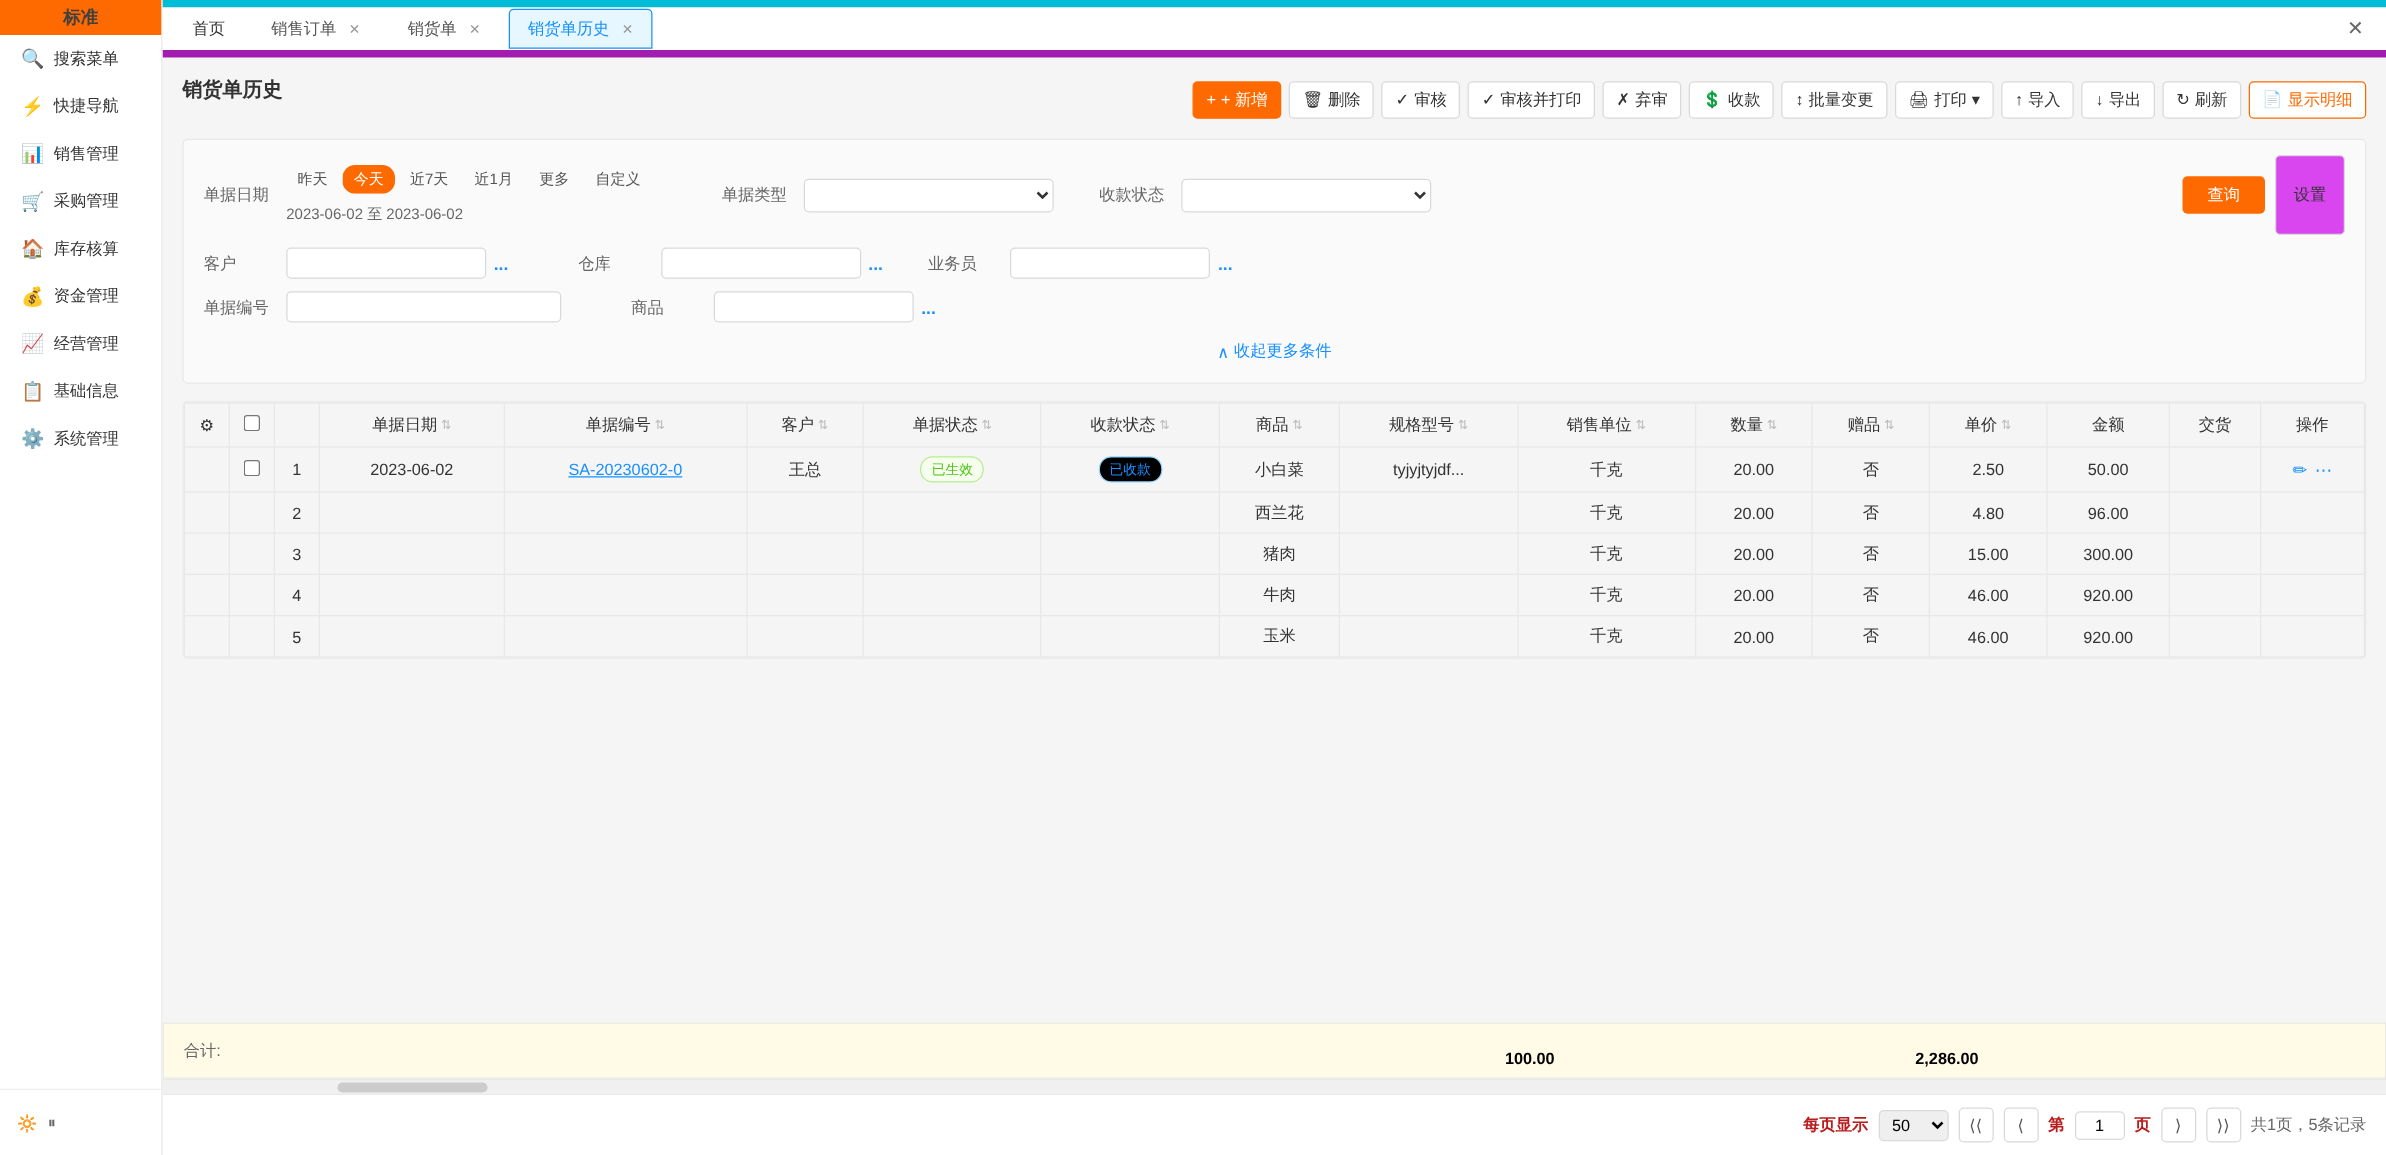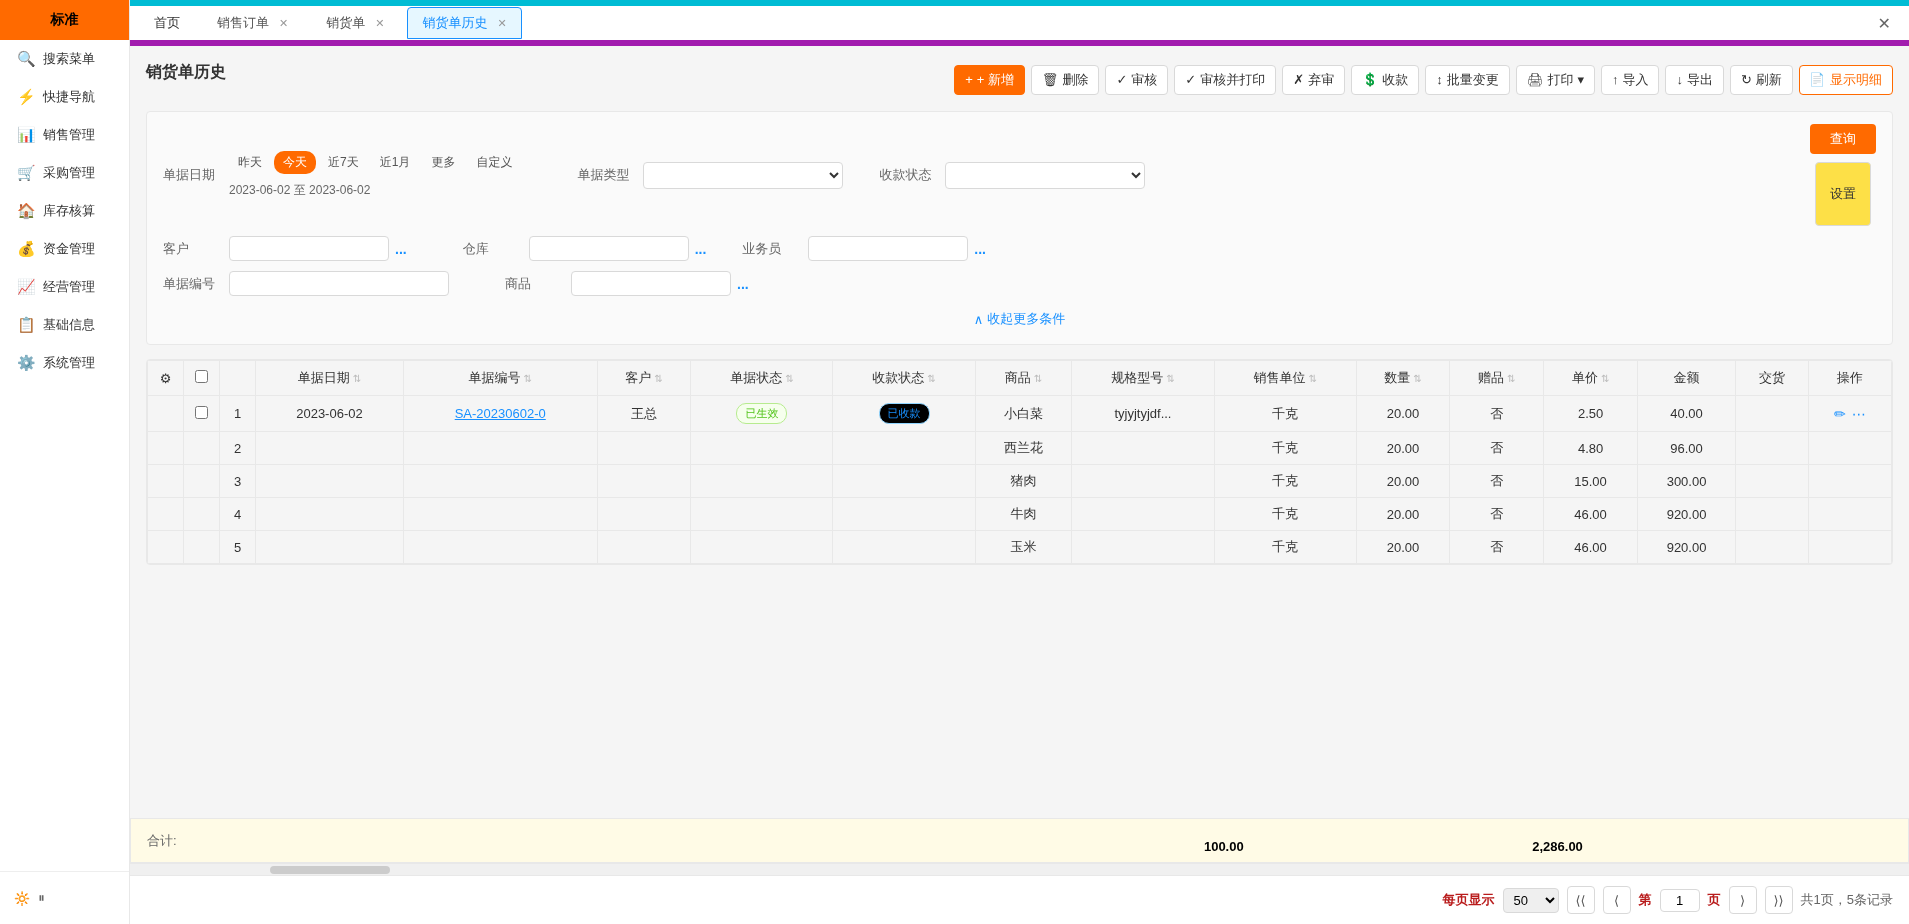--- a/index.html
+++ b/index.html
@@ -1,20 +1,20 @@
 <!DOCTYPE html>
 <html><head>
   <meta charset="utf-8">
   <style>
     * { box-sizing: border-box; margin: 0; padding: 0; font-family: "Microsoft YaHei", Arial, sans-serif; font-size: 13px; }
     body { display: flex; height: 924px; overflow: hidden; background: #f5f5f5; }
 
     
     .sidebar { width: 130px; background: #fff; border-right: 1px solid #e8e8e8; display: flex; flex-direction: column; flex-shrink: 0; }
-    .sidebar-logo { height: 40px; background: #ff6a00; display: flex; align-items: center; justify-content: center; color: #000000; font-weight: bold; font-size: 14px; }
+    .sidebar-logo { height: 28px; background: #ff6a00; display: flex; align-items: center; justify-content: center; color: #404040; font-weight: bold; font-size: 14px; }
     .sidebar-item { display: flex; align-items: center; padding: 10px 14px; cursor: pointer; color: #333; gap: 8px; border-left: 3px solid transparent; }
     .sidebar-item .icon { font-size: 15px; width: 18px; text-align: center; }
     .sidebar-bottom { margin-top: auto; padding: 10px 0; border-top: 1px solid #eee; }
     .sidebar-bottom-item { display: flex; align-items: center; padding: 8px 14px; cursor: pointer; color: #666; gap: 8px; }
 
     
     .main { flex: 1; display: flex; flex-direction: column; overflow: hidden; }
 
     
     .tab-bar { display: flex; align-items: center; background: #fff; border-bottom: 6px solid #a21caf; height: 40px; padding: 0 10px; gap: 8px; text-align: center; }
@@ -46,21 +46,21 @@
     .date-btn.active { background: #ff6a00; color: #fff; border-radius: 10px; }
     .date-range { font-size: 12px; color: #666; margin-top: 4px; }
 
     
     .collapse-row { display: flex; justify-content: center; }
     .collapse-btn { display: inline-flex; align-items: center; gap: 4px; color: #1890ff; cursor: pointer; font-size: 12px; padding: 4px 12px; }
 
     
     .query-actions { display: flex; gap: 8px; align-items: center; }
     .btn-query { background: #ff6a00; border: none; color: #fff; padding: 6px 20px; border-radius: 4px; cursor: pointer; font-size: 13px; }
-    .btn-settings { background: #fde047; border: 1px solid #d9d9d9; color: #333; padding: 22px 14px; border-radius: 4px; cursor: pointer; font-size: 13px; }
+    .btn-settings { background: #d946ef; border: 1px solid #d9d9d9; color: #333; padding: 22px 14px; border-radius: 4px; cursor: pointer; font-size: 13px; }
 
     
     .data-table { width: 100%; border-collapse: collapse; font-size: 12px; }
     .data-table th { background: #f5f5f5; border: 1px solid #e8e8e8; padding: 8px 6px; text-align: center; color: #333; font-weight: normal; white-space: nowrap; }
     .data-table td { border: 1px solid #e8e8e8; padding: 7px 6px; text-align: center; color: #333; }
     .data-table .col-sort { display: inline-flex; align-items: center; gap: 3px; cursor: pointer; }
     .sort-icon { color: #bbb; font-size: 10px; }
 
     
     .badge { display: inline-block; padding: 2px 8px; border-radius: 10px; font-size: 11px; }
@@ -268,21 +268,21 @@
             </select>
           </div>
 
           <div class="filter-item" style="margin-left:20px;">
             <span class="filter-label">收款状态</span>
             <select class="filter-select">
               <option value=""></option>
             </select>
           </div>
 
-          <div class="query-actions" style="margin-left:auto;flex-direction:column;">
+          <div class="query-actions" style="margin-left:auto;">
             <button class="btn-query">查询</button>
             <button class="btn-settings">设置</button>
           </div>
         </div>
 
         <div class="filter-row">
           <div class="filter-item">
             <span class="filter-label">客户</span>
             <input class="filter-input" type="text" style="">
             <span class="filter-dot">...</span>
@@ -352,21 +352,21 @@
               <td><span class="link">SA-20230602-0</span></td>
               <td>王总</td>
               <td><span class="badge badge-green">已生效</span></td>
               <td><span class="badge badge-blue">已收款</span></td>
               <td>小白菜</td>
               <td>tyjyjtyjdf...</td>
               <td>千克</td>
               <td>20.00</td>
               <td>否</td>
               <td>2.50</td>
-              <td>40.00</td>
+              <td>50.00</td>
               <td></td>
               <td>
                 <div class="action-btns">
                   <span class="action-icon">✏</span>
                   <span class="action-icon">⋯</span>
                 </div>
               </td>
             </tr>
 
             <tr>

